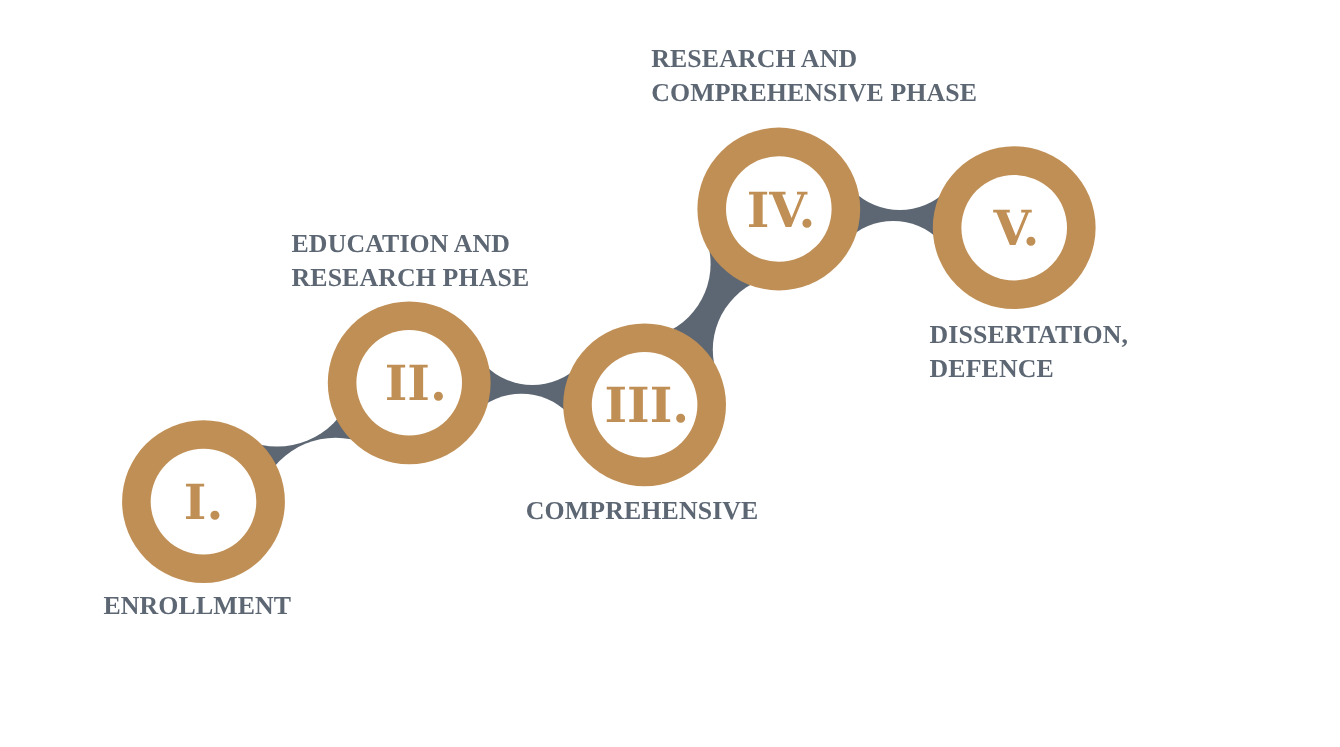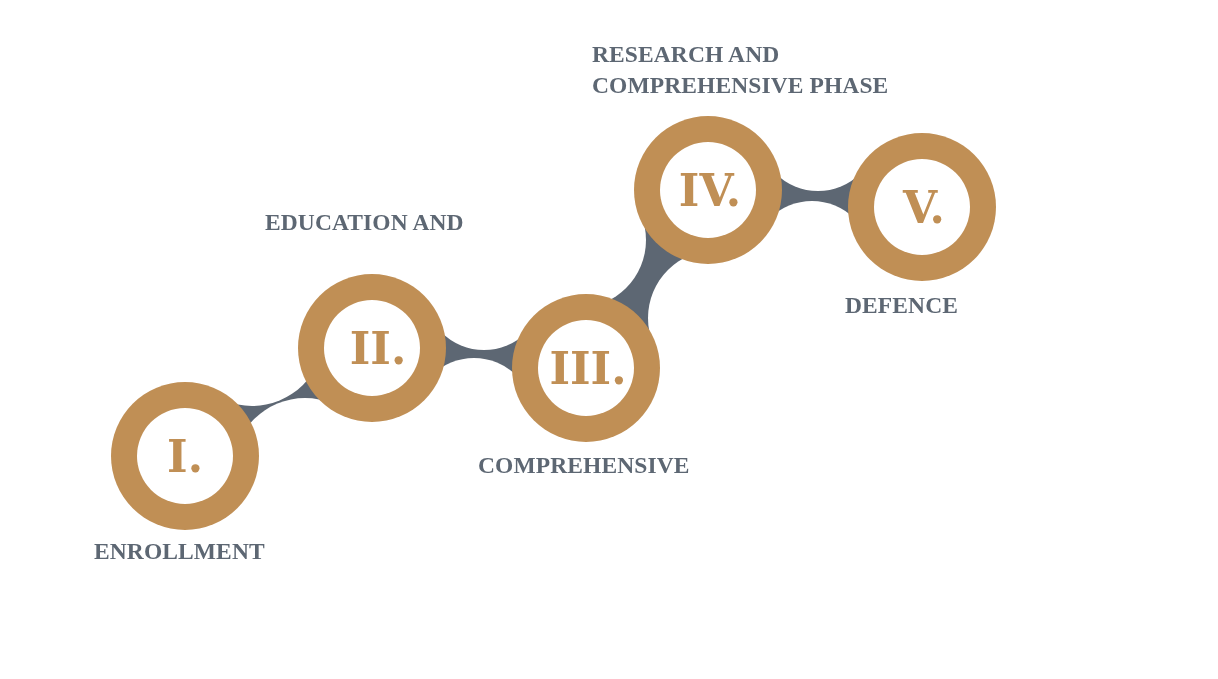--- a/index.html
+++ b/index.html
@@ -98,28 +98,30 @@
       <text class="numeral" x="924" y="223" text-anchor="middle">V.</text>
     </g>
   </svg>
 
   <div class="label" style="left:94px; top:536px;">
     <span>ENROLLMENT</span>
   </div>
 
   <div class="label" style="left:265px; top:207px;">
     <span>EDUCATION AND</span>
+    <span>RESEARCH PHASE</span>
   </div>
 
   <div class="label" style="left:478px; top:450px;">
     <span>COMPREHENSIVE</span>
   </div>
 
   <div class="label" style="left:592px; top:39px;">
     <span>RESEARCH AND</span>
     <span>COMPREHENSIVE PHASE</span>
   </div>
 
   <div class="label" style="left:845px; top:290px;">
+    <span>DISSERTATION,</span>
     <span>DEFENCE</span>
   </div>
 
 </div>
 
 </body></html>

